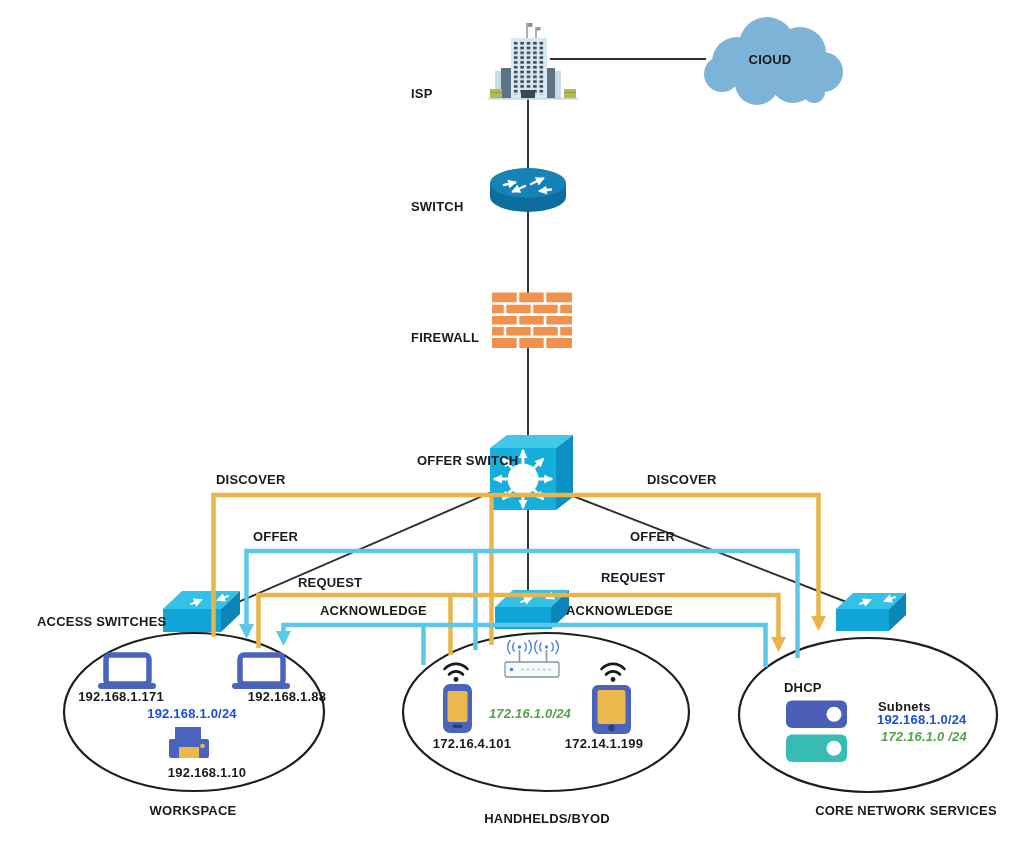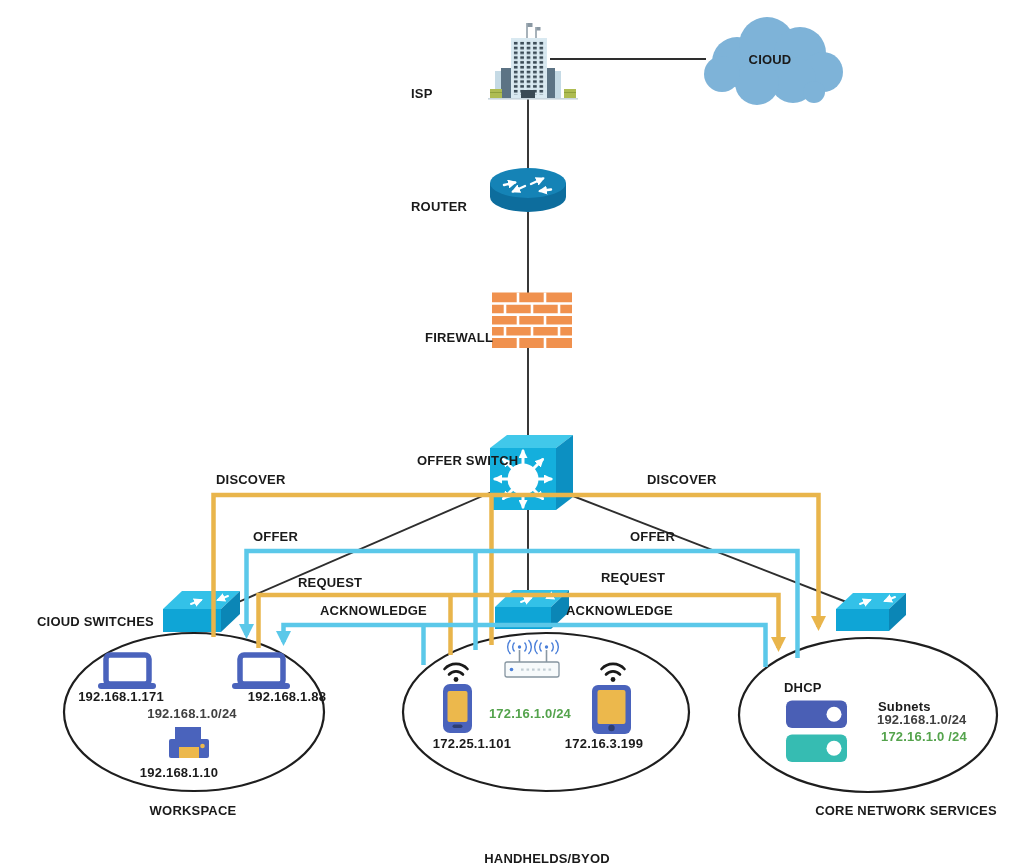--- a/index.html
+++ b/index.html
@@ -6,22 +6,22 @@
   #canvas{
     position:relative;width:1024px;height:868px;background:#fff;overflow:hidden;
     font-family:"Liberation Sans","DejaVu Sans",sans-serif;
   }
   #diagram-svg{position:absolute;left:0;top:0;}
   .lbl{
     position:absolute;font-weight:bold;font-size:13px;color:#1a1a1a;
     white-space:nowrap;letter-spacing:.2px;line-height:1;
   }
   .c{transform:translateX(-50%);}
-  .blue{color:#404040;}
-  .green{color:#54A34C;}
+  .blue{color:#1d4ed8;}
+  .green{color:#54A34C;font-style:italic;}
 </style>
 </head>
 <body>
 
 <div id="canvas">
 
 <svg id="diagram-svg" width="1024" height="868" viewBox="0 0 1024 868">
   <defs>
     <pattern id="bwin" width="6.4" height="4.8" patternUnits="userSpaceOnUse" x="513" y="41">
       <rect width="6.4" height="4.8" fill="#D9E9F1"></rect>
@@ -241,45 +241,45 @@
     <circle cx="834" cy="714.2" r="7.5" fill="#ffffff"></circle>
   </g>
   <g>
     <rect x="786" y="734.5" width="61" height="27.5" rx="6" fill="#36BCB2"></rect>
     <circle cx="834" cy="748.2" r="7.5" fill="#ffffff"></circle>
   </g>
 </svg>
 
 <div class="lbl" style="left:411px;top:87px">ISP</div>
 <div class="lbl c" style="left:770px;top:53px">CIOUD</div>
-<div class="lbl" style="left:411px;top:200px">ROUTER</div>
-<div class="lbl" style="left:425px;top:331px">FIREWALL</div>
+<div class="lbl" style="left:411px;top:200px">SWITCH</div>
+<div class="lbl" style="left:411px;top:331px">FIREWALL</div>
 <div class="lbl" style="left:417px;top:454px">OFFER SWITCH</div>
-<div class="lbl" style="left:37px;top:615px">CIOUD SWITCHES</div>
+<div class="lbl" style="left:37px;top:615px">ACCESS SWITCHES</div>
 
 <div class="lbl" style="left:216px;top:473px">DISCOVER</div>
 <div class="lbl" style="left:253px;top:530px">OFFER</div>
 <div class="lbl" style="left:298px;top:576px">REQUEST</div>
 <div class="lbl" style="left:320px;top:604px">ACKNOWLEDGE</div>
 
 <div class="lbl" style="left:647px;top:473px">DISCOVER</div>
 <div class="lbl" style="left:630px;top:530px">OFFER</div>
 <div class="lbl" style="left:601px;top:571px">REQUEST</div>
 <div class="lbl" style="left:566px;top:604px">ACKNOWLEDGE</div>
 
 <div class="lbl c" style="left:121px;top:690px">192.168.1.171</div>
 <div class="lbl c" style="left:287px;top:690px">192.168.1.88</div>
 <div class="lbl c blue" style="left:192px;top:707px">192.168.1.0/24</div>
-<div class="lbl c" style="left:179px;top:766px">192.168.1.10</div>
+<div class="lbl c" style="left:207px;top:766px">192.168.1.10</div>
 <div class="lbl c" style="left:193px;top:804px">WORKSPACE</div>
 
-<div class="lbl c" style="left:472px;top:737px">172.25.1.101</div>
+<div class="lbl c" style="left:472px;top:737px">172.16.4.101</div>
 <div class="lbl c green" style="left:530px;top:707px">172.16.1.0/24</div>
-<div class="lbl c" style="left:604px;top:737px">172.16.3.199</div>
-<div class="lbl c" style="left:547px;top:852px">HANDHELDS/BYOD</div>
+<div class="lbl c" style="left:604px;top:737px">172.14.1.199</div>
+<div class="lbl c" style="left:547px;top:812px">HANDHELDS/BYOD</div>
 
 <div class="lbl" style="left:784px;top:681px">DHCP</div>
 <div class="lbl" style="left:878px;top:700px">Subnets</div>
 <div class="lbl blue" style="left:877px;top:713px">192.168.1.0/24</div>
 <div class="lbl green" style="left:881px;top:730px">172.16.1.0 /24</div>
 <div class="lbl c" style="left:906px;top:804px">CORE NETWORK SERVICES</div>
 
 </div>
 
 </body></html>

